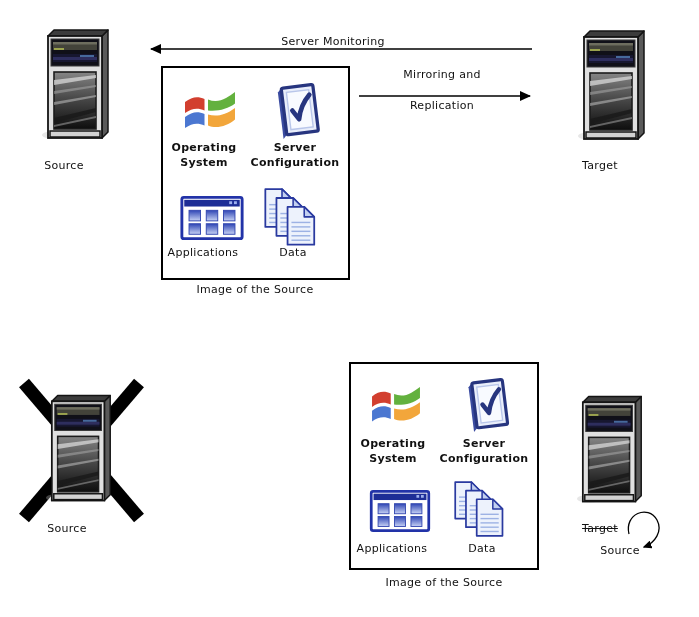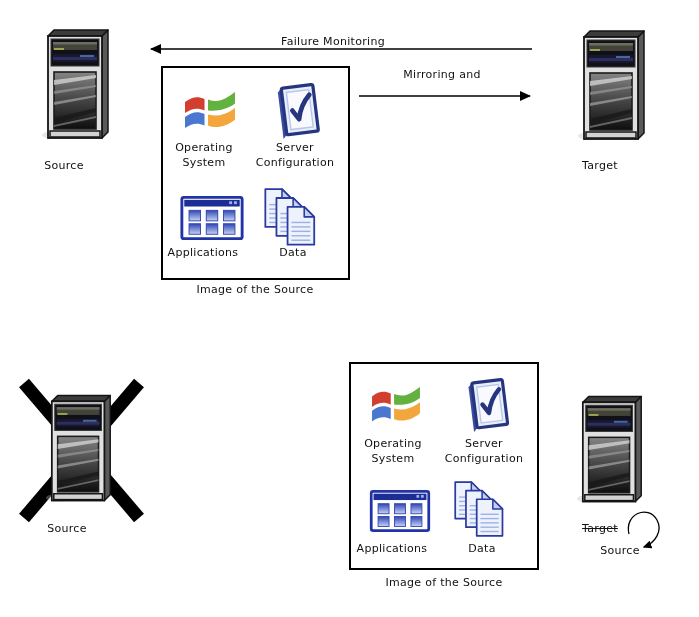--- a/index.html
+++ b/index.html
@@ -2,21 +2,21 @@
 <html><head>
 <meta charset="utf-8">
 <style>
   html,body { margin:0; padding:0; background:#fff; }
   .canvas {
     position:relative; width:699px; height:617px; background:#ffffff;
     font-family:"DejaVu Sans", sans-serif; font-size:11px; color:#111;
     overflow:hidden;
   }
   .label { position:absolute; text-align:center; white-space:nowrap; letter-spacing:0.3px; line-height:13px; }
-  .label2 { position:absolute; text-align:center; letter-spacing:0.3px; line-height:15px; }
+  .label2 { position:absolute; text-align:center; letter-spacing:0.3px; line-height:15px;font-weight:bold; }
   .label2 span { display:block; white-space:nowrap; }
   .imgbox { position:absolute; border:2px solid #000; background:#fff; }
   .strike { text-decoration:line-through; }
   .overlay { position:absolute; left:0; top:0; pointer-events:none; }
   svg.icon { position:absolute; }
 </style>
 </head>
 <body>
 
 <div class="canvas">
@@ -123,22 +123,23 @@
   <svg class="icon" style="left:42px; top:28px;" width="74" height="114">
       <use href="#server-tower"></use>
     </svg>
   <div class="label" style="left:24px; top:159px; width:80px;">Source</div>
 
   <svg class="icon" style="left:578px; top:29px;" width="74" height="114">
       <use href="#server-tower"></use>
     </svg>
   <div class="label" style="left:560px; top:159px; width:80px;">Target</div>
 
-  <div class="label" style="left:263px; top:35px; width:140px;">Failure Monitoring</div>
+  <div class="label" style="left:263px; top:35px; width:140px;">Server Monitoring</div>
   <div class="label" style="left:372px; top:68px; width:140px;">Mirroring and</div>
+  <div class="label" style="left:372px; top:99px; width:140px;">Replication</div>
 
   <div class="imgbox" style="left:161px; top:66px; width:185px; height:210px;"></div>
   <svg class="icon" style="left:181px; top:89px;" width="58" height="48">
       <use href="#windows-flag"></use>
     </svg>
   <div class="label2" style="left:163px; top:140px; width:82px;">
     <span>Operating</span>
     <span>System</span>
   </div>
   <svg class="icon" style="left:272px; top:81px;" width="50" height="58">

